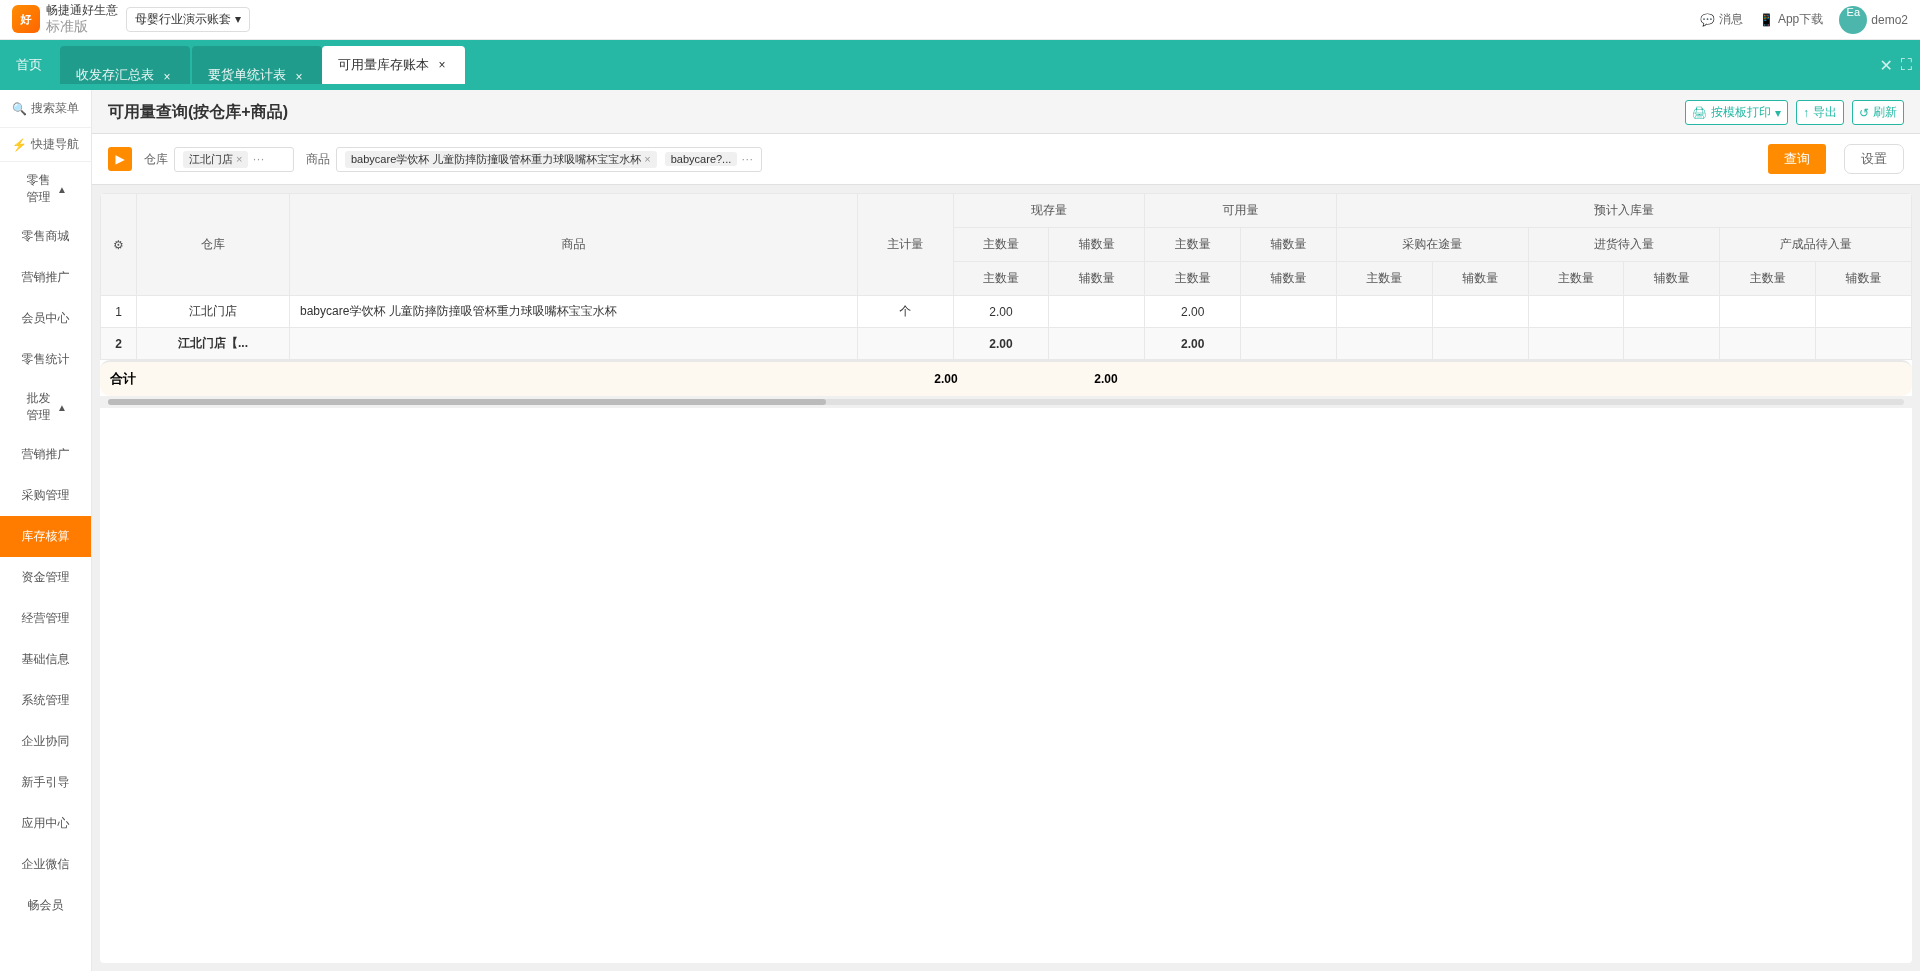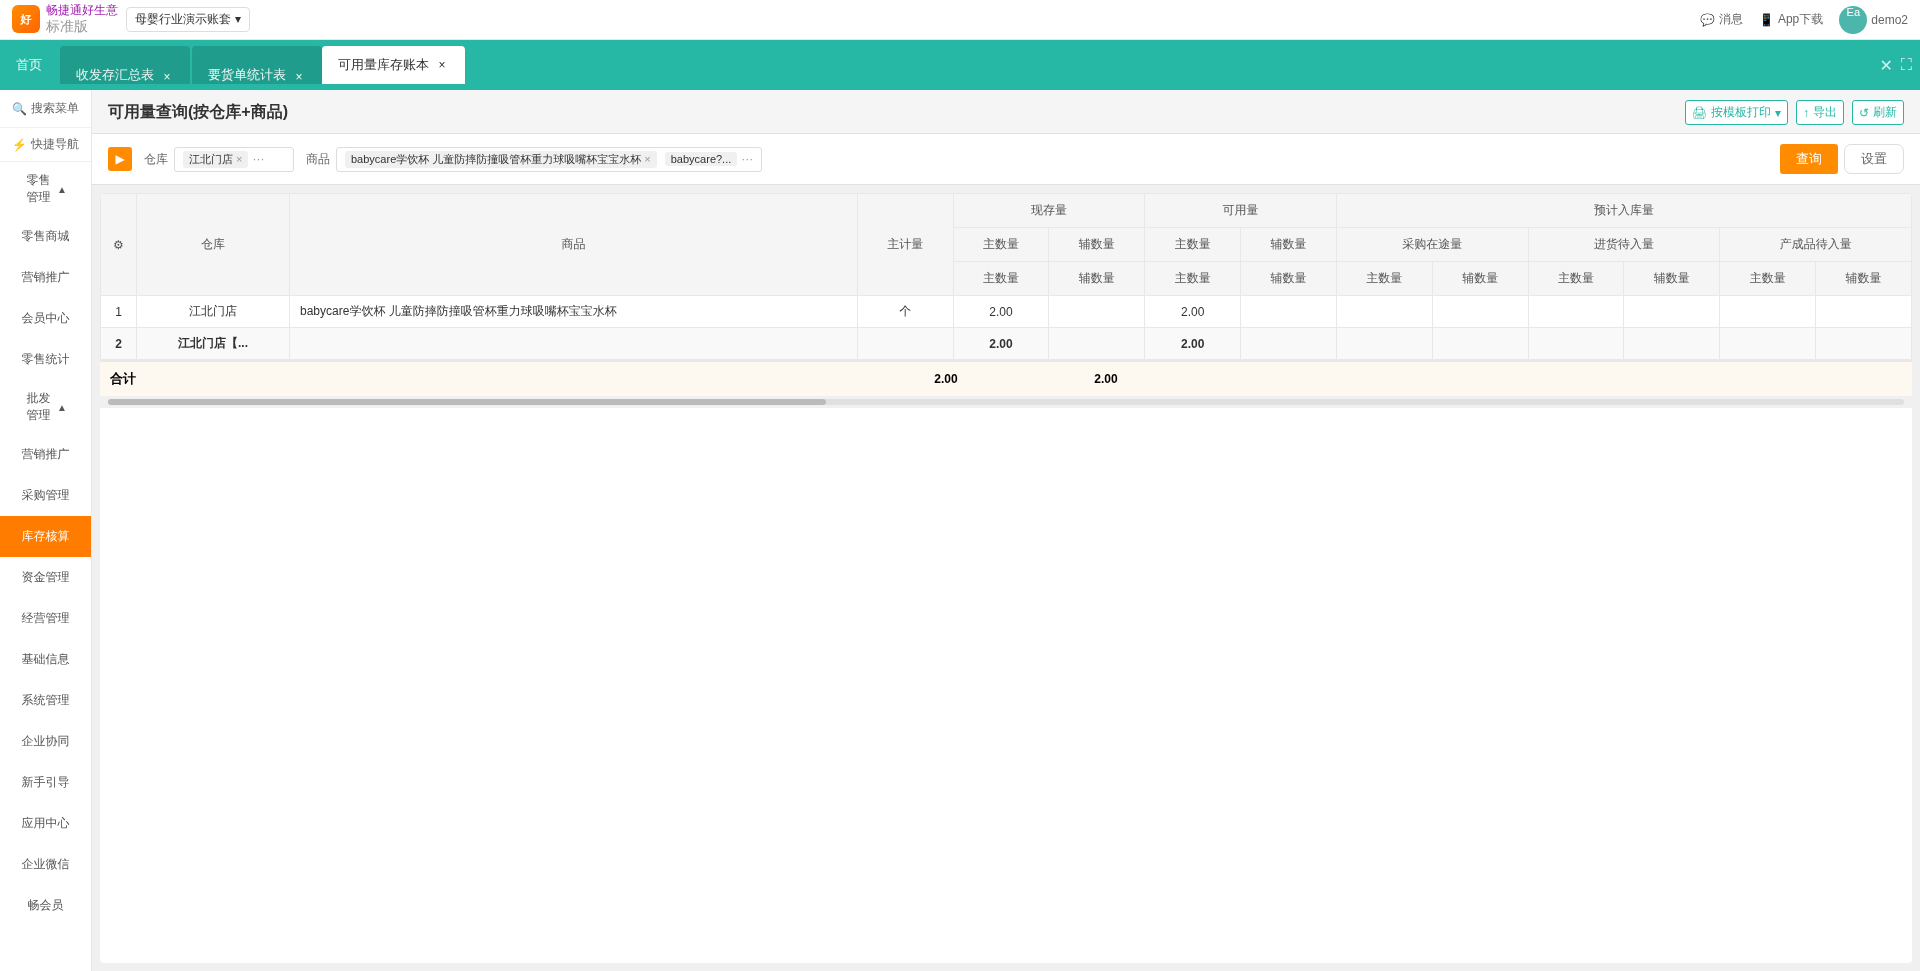--- a/index.html
+++ b/index.html
@@ -26,21 +26,21 @@
       align-items: center;
       gap: 6px;
     }
     .logo-icon {
       width: 28px; height: 28px;
       background: linear-gradient(135deg, #ff8c00, #ff6600);
       border-radius: 6px;
       display: flex; align-items: center; justify-content: center;
       color: white; font-size: 11px; font-weight: bold;
     }
-    .logo-text { font-size: 12px; color: #a21caf; line-height: 1.2; }
+    .logo-text { font-size: 12px; color: #404040; line-height: 1.2; }
     .logo-sub { font-size: 14px; color: #999; }
     .industry-selector {
       display: flex; align-items: center; gap: 4px;
       border: 1px solid #ddd; border-radius: 4px;
       padding: 3px 8px; background: #fff; cursor: pointer;
       font-size: 12px; color: #333;
     }
     .top-bar-right {
       display: flex; align-items: center; gap: 16px;
     }
@@ -226,21 +226,21 @@
     .filter-tag {
       display: flex; align-items: center; gap: 3px;
       background: #f0f0f0; border-radius: 3px;
       padding: 1px 6px;
       font-size: 11px; color: #333;
     }
     .filter-tag-close { cursor: pointer; color: #999; font-size: 11px; }
     .filter-dots { color: #999; cursor: pointer; }
     .filter-actions {
       margin-left: auto;
-      display: flex; gap: 6px;
+      display: flex; gap: 18px;
     }
     .btn-query {
       background: #ff8c00; color: white;
       border: none; border-radius: 3px;
       padding: 5px 16px; font-size: 13px; cursor: pointer;
     }
     .btn-settings {
       background: white; color: #666;
       border: 1px solid #ddd; border-radius: 7px;
       padding: 5px 16px; font-size: 13px; cursor: pointer;
@@ -280,20 +280,21 @@
 
     
     .table-footer {
       background: #fef9f0;
       border-top: 2px solid #e8e8e8;
       padding: 8px 10px;
       display: flex;
       align-items: center;
       font-size: 12px;
       font-weight: bold;
+      border-radius: 10px;
     }
 
     
     .scroll-bar-area {
       height: 12px;
       background: #f0f0f0;
       display: flex; align-items: center;
       padding: 0 8px;
     }
     .scroll-bar-track {

